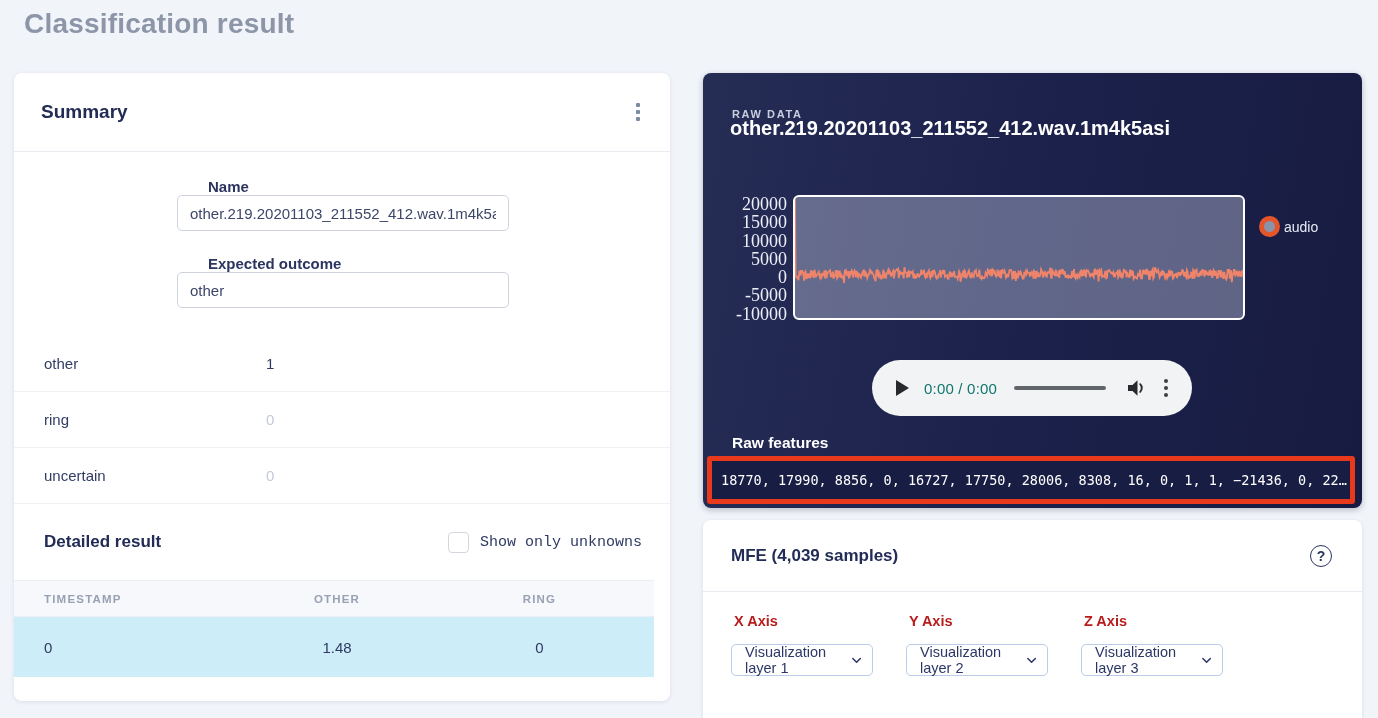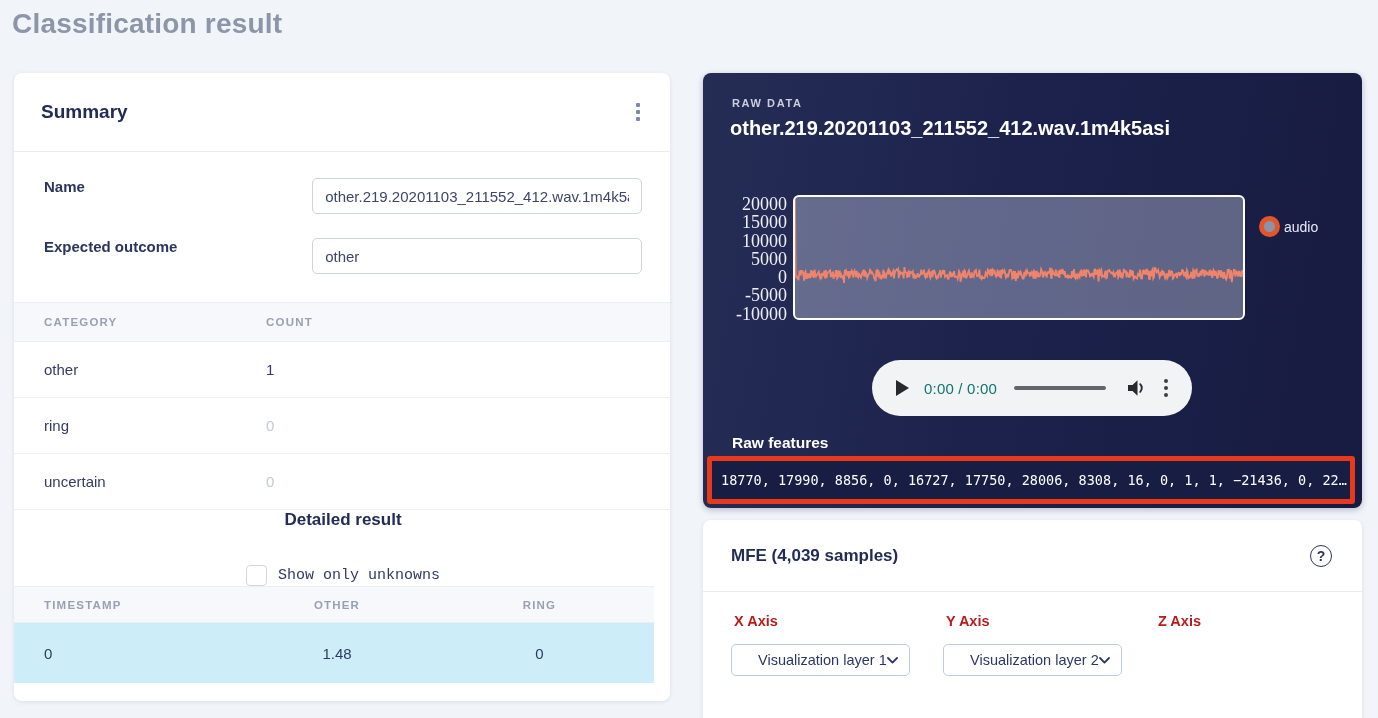--- a/index.html
+++ b/index.html
@@ -4,40 +4,40 @@
 <style>
   * { margin:0; padding:0; box-sizing:border-box; }
   html,body { width:1378px; height:718px; overflow:hidden; }
   body {
     position:relative;
     background:#f1f4f9;
     font-family:"Liberation Sans", sans-serif;
     color:#222c56;
   }
   .page-title {
-    position:absolute; left:12px; top:8px;
+    position:absolute; left:24px; top:8px;
     font-size:28px; font-weight:600; color:#8d96a9; letter-spacing:0.2px;
   }
   .card {
     position:absolute; background:#fff; border-radius:8px;
     box-shadow:0 1px 4px rgba(33,43,86,0.10);
   }
 
   
   .summary-card { left:14px; top:73px; width:656px; height:628px; overflow:hidden; }
   .card-header {
     height:79px; display:flex; align-items:center; justify-content:space-between;
     padding:0 26px 0 27px; border-bottom:1px solid #e9ebf1;
   }
   .card-header h2 { font-size:19px; font-weight:700; color:#222c56; }
   .kebab { display:flex; flex-direction:column; gap:3px; cursor:pointer; padding:4px; }
   .kebab i { width:4px; height:4px; background:#7d8aa3; border-radius:1px; }
 
   .form { padding:26px 28px 4px 30px; }
-  .form-row { display:flex; align-items:flex-start; margin-bottom:24px; }
+  .form-row { display:flex; align-items:center; margin-bottom:24px;flex-direction:column; }
   .form-row label { width:270px; font-size:15px; font-weight:700; color:#2b3560; }
   .form-row input {
     width:332px; height:36px; border:1px solid #ced3dd; border-radius:5px;
     padding:0 12px; font-size:15px; color:#3d4668;
     font-family:"Liberation Sans", sans-serif; background:#fff; outline:none;
     text-overflow:clip; white-space:nowrap; overflow:hidden;
   }
 
   .cat-head {
     height:40px; background:#f7f8fb; border-top:1px solid #eceef3; border-bottom:1px solid #eceef3;
@@ -47,21 +47,20 @@
   .cat-head span:first-child, .cat-row span:first-child { width:222px; }
   .cat-row {
     height:56px; display:flex; align-items:center; padding:0 30px;
     border-bottom:1px solid #eef0f4; font-size:15px; color:#323c63;
   }
   .cat-row .muted { color:#c3cad6; }
 
   .detailed-head {
     height:76px; display:flex; align-items:center; justify-content:space-between;
     padding:0 28px 0 30px;
-    flex-direction:column;
   }
   .detailed-head h2 { font-size:17px; font-weight:700; color:#222c56; }
   .chk { display:flex; align-items:center; gap:11px; font-size:15px; color:#2f3a63; cursor:pointer;font-family:Liberation Mono, monospace; }
   .chk .box { width:21px; height:21px; border:1px solid #d2d7df; border-radius:4px; background:#fff; }
 
   .res-table { width:640px; }
   .res-head {
     height:37px; background:#f7f8fb; border-top:1px solid #eceef3; border-bottom:1px solid #eceef3;
     display:grid; grid-template-columns:235px 176px 1fr; align-items:center;
     font-size:11.5px; font-weight:700; letter-spacing:1.2px; color:#98a1b3;
@@ -75,21 +74,21 @@
     font-size:15px; color:#2f3a63;
   }
 
   
   .dark-card {
     left:703px; top:73px; width:659px; height:435px;
     background:linear-gradient(100deg,#262d55 0%, #1c224c 45%, #171b41 100%);
     color:#fff; box-shadow:0 2px 6px rgba(20,25,60,0.25);
   }
   .eyebrow {
-    position:absolute; left:29px; top:24px;
+    position:absolute; left:29px; top:35px;
     font-size:11px; font-weight:700; letter-spacing:1.6px; color:#c9cede;
   }
   .raw-title { position:absolute; left:27px; top:44px; font-size:20px; font-weight:700; color:#ffffff; }
 
   .yaxis {
     position:absolute; left:28px; top:122px; width:56px; text-align:right;
     font-size:18px; color:#eceef8; line-height:18.3px;font-family:Liberation Serif, serif;
   }
   .plot {
     position:absolute; left:90px; top:122px; width:452px; height:125px;
@@ -144,24 +143,24 @@
   .qicon {
     width:22px; height:22px; border:1.7px solid #2b3560; border-radius:50%;
     display:flex; align-items:center; justify-content:center;
     font-size:14px; font-weight:700; color:#2b3560; cursor:pointer;
   }
   .axes-row { display:flex; gap:33px; padding:21px 0 0 28px; }
   .axis-col label {
     display:block; font-size:14.5px; font-weight:700; color:#b91c1c; margin:0 0 15px 3px;
   }
   .select {
-    width:179px; height:32px; background:#fff;
+    width:142px; height:32px; background:#fff;
     border:1px solid #b9cde6; border-radius:5px;
     display:flex; align-items:center; justify-content:space-between;
-    padding:0 11px 0 26px; font-size:14.5px; color:#2c3766; cursor:pointer;
+    padding:0 11px 0 13px; font-size:14.5px; color:#2c3766; cursor:pointer;
   }
 </style>
 </head>
 <body>
 
 <h1 class="page-title">Classification result</h1>
 
 <section class="card summary-card">
   <div class="card-header">
     <h2>Summary</h2>
@@ -176,24 +175,20 @@
     <div class="form-row">
       <label>Name</label>
       <input type="text" value="other.219.20201103_211552_412.wav.1m4k5asi" style="">
     </div>
     <div class="form-row">
       <label>Expected outcome</label>
       <input type="text" value="other" style="">
     </div>
   </div>
 
-  <div class="cat-head">
-    <span>CATEGORY</span>
-    <span>COUNT</span>
-  </div>
   <div class="cat-row">
     <span>other</span>
     <span>1</span>
   </div>
   <div class="cat-row">
     <span>ring</span>
     <span class="muted">0</span>
   </div>
   <div class="cat-row">
     <span>uncertain</span>
@@ -300,15 +295,21 @@
       <label>Y Axis</label>
       <div class="select">
         <span>Visualization layer 2</span>
         <svg width="11" height="7" viewBox="0 0 11 7">
             <path d="M1 1 L5.5 5.6 L10 1" fill="none" stroke="#2c3766" stroke-width="1.8" stroke-linecap="round" stroke-linejoin="round"></path>
           </svg>
       </div>
     </div>
     <div class="axis-col">
       <label>Z Axis</label>
+      <div class="select">
+        <span>Visualization layer 3</span>
+        <svg width="11" height="7" viewBox="0 0 11 7">
+            <path d="M1 1 L5.5 5.6 L10 1" fill="none" stroke="#2c3766" stroke-width="1.8" stroke-linecap="round" stroke-linejoin="round"></path>
+          </svg>
+      </div>
     </div>
   </div>
 </section>
 
 </body></html>

